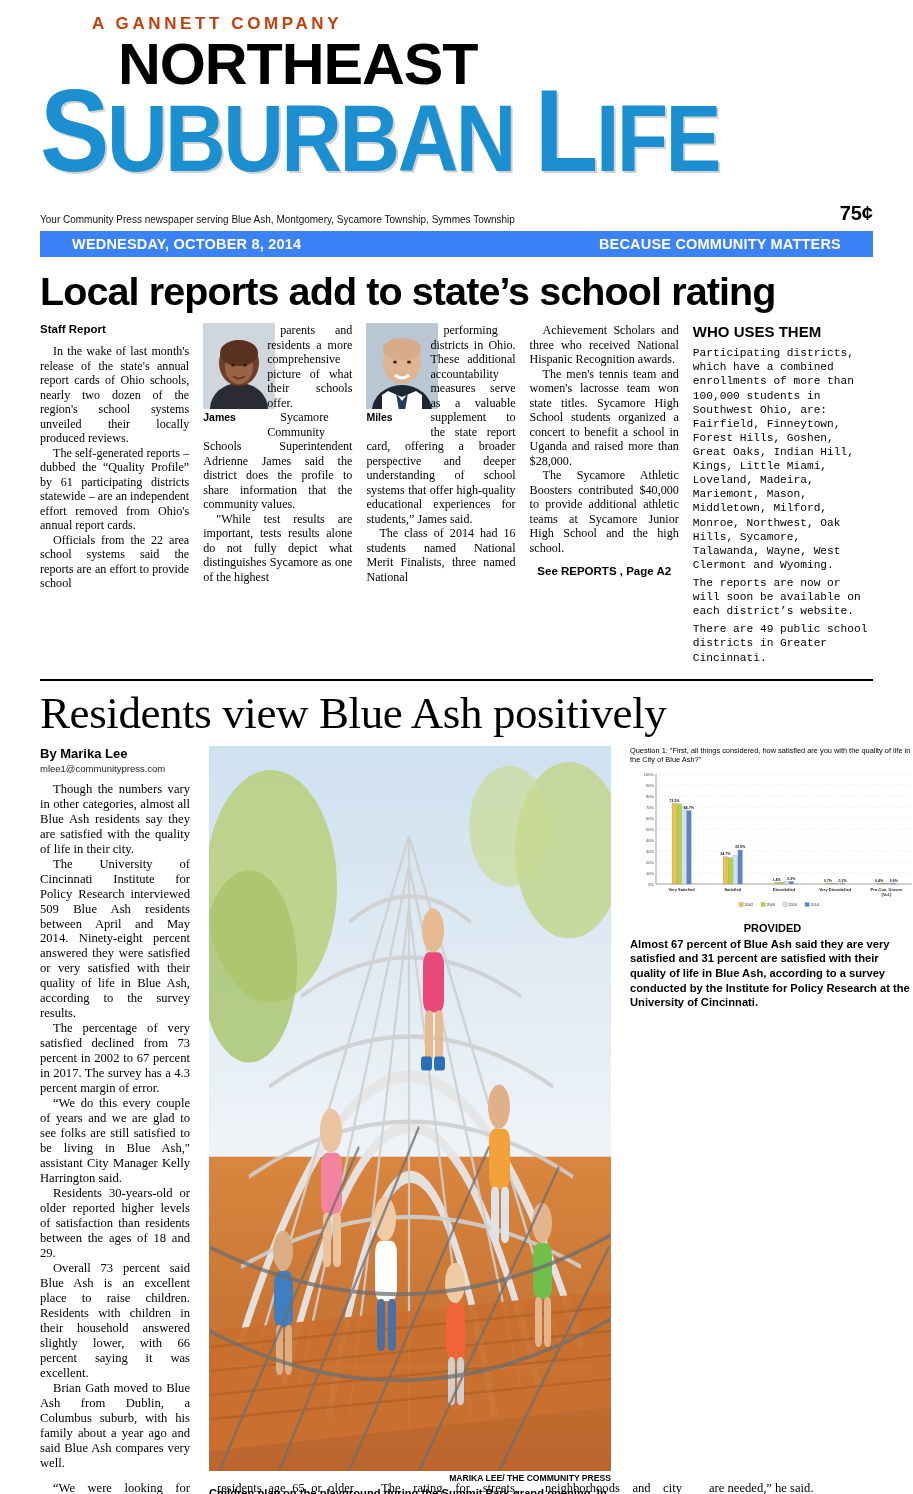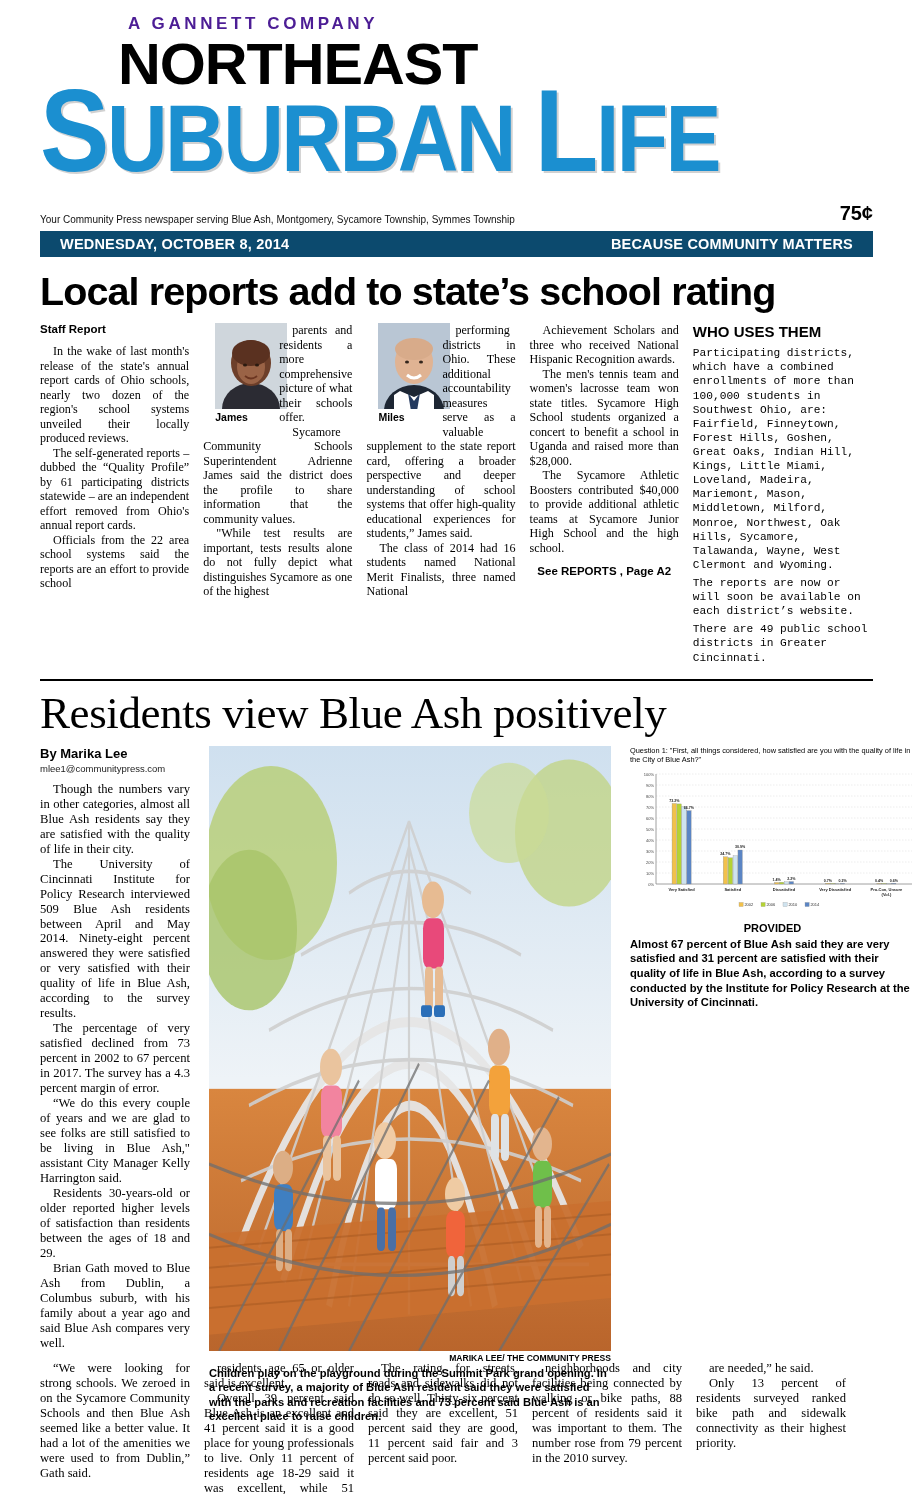--- a/index.html
+++ b/index.html
@@ -1,46 +1,46 @@
 <!DOCTYPE html>
 <html><head>
 <meta charset="utf-8">
 <style>
   html,body{margin:0;padding:0;background:#fff;}
   body{width:913px;height:1494px;font-family:"Liberation Serif",serif;color:#000;overflow:hidden;position:relative;}
   .page{width:913px;height:1494px;position:relative;box-sizing:border-box;}
 
   
   .masthead{padding:14px 40px 0 40px;position:relative;}
-  .gannett{font-family:"Liberation Sans",sans-serif;font-size:17px;letter-spacing:3.6px;color:#4c1d95;font-weight:600;margin-left:88px;}
+  .gannett{font-family:"Liberation Sans",sans-serif;font-size:17px;letter-spacing:3.6px;color:#c2410c;font-weight:600;margin-left:52px;}
   .northeast{font-family:"Liberation Sans",sans-serif;font-weight:bold;font-size:57px;letter-spacing:-1px;line-height:.92;margin-left:78px;margin-top:4px;
              transform:scaleX(1.04);transform-origin:left;color:#000;}
   .sublife{font-family:"Liberation Sans",sans-serif;font-weight:bold;font-size:84px;line-height:.88;color:#1b8fd0;margin-top:-10px;margin-left:0px;
            letter-spacing:-2.5px;transform:scaleY(1.12);transform-origin:left top;
            text-shadow:2px 2px 0 rgba(0,0,0,.18);white-space:nowrap;}
   .sublife .cap{font-size:104px;}
   .tagline-row{display:flex;justify-content:space-between;align-items:flex-end;margin-top:30px;}
   .tagline{font-family:"Liberation Sans",sans-serif;font-size:10px;color:#111;}
   .price{font-family:"Liberation Sans",sans-serif;font-weight:bold;font-size:20px;}
-  .bluebar{background:#0c4a6e;color:#fff;height:26px;margin:6px 40px 0 40px;display:flex;align-items:center;justify-content:space-between;padding:0 20px;box-sizing:border-box;}
+  .bluebar{background:#3b82f6;color:#fff;height:26px;margin:6px 40px 0 40px;display:flex;align-items:center;justify-content:space-between;padding:0 32px;box-sizing:border-box;}
   .bluebar span{font-family:"Liberation Sans",sans-serif;font-weight:bold;font-size:14.5px;letter-spacing:.2px;}
 
   
   .topstory{padding:0 40px;margin-top:14px;}
   .hl1{font-family:"Liberation Sans",sans-serif;font-weight:bold;font-size:39.5px;letter-spacing:-.9px;line-height:1.02;margin:6px 0 12px 0;}
   .cols{display:flex;gap:14px;}
   .col{font-size:12.1px;line-height:1.2;text-align:justify;}
   .col p{margin:0;text-indent:13px;}
   .byline-lbl{font-family:"Liberation Sans",sans-serif;font-weight:bold;font-size:11.5px;margin-bottom:7px;}
   .w1{width:154px;}
   .w2{width:154px;}
   .w3{width:154px;}
   .w4{width:154px;}
   .w5{width:186px;}
-  .mugwrap{width:57px;float:left;margin:0 7px 2px 12px;}
+  .mugwrap{width:57px;float:left;margin:0 7px 2px 0;}
   .mug{width:72px;height:86px;display:block;}
   .mugname{font-family:"Liberation Sans",sans-serif;font-weight:bold;font-size:10.5px;margin-top:2px;}
   .seemore{font-family:"Liberation Sans",sans-serif;font-weight:bold;font-size:11.5px;text-align:center;margin-top:10px;}
   .boxhead{font-family:"Liberation Sans",sans-serif;font-weight:bold;font-size:15px;margin-bottom:5px;}
   .boxbody{font-family:Liberation Mono, monospace;font-size:11.2px;line-height:1.26;text-align:left;}
   .boxbody p{margin:0 0 4px 0;text-indent:0;}
   .rule{border:0;border-top:2px solid #000;margin:10px 40px 0 40px;}
 
   
   .mainstory{padding:0 40px;margin-top:10px;}
@@ -160,20 +160,21 @@
 
       <div class="leftcol">
         <div class="author">By Marika Lee</div>
         <div class="email">mlee1@communitypress.com</div>
         <div class="bodytext">
           <p>Though the numbers vary in other categories, almost all Blue Ash residents say they are satisfied with the quality of life in their city.</p>
           <p>The University of Cincinnati Institute for Policy Research interviewed 509 Blue Ash residents between April and May 2014. Ninety-eight percent answered they were satisfied or very satisfied with their quality of life in Blue Ash, according to the survey results.</p>
           <p>The percentage of very satisfied declined from 73 percent in 2002 to 67 percent in 2017. The survey has a 4.3 percent margin of error.</p>
           <p>“We do this every couple of years and we are glad to see folks are still satisfied to be living in Blue Ash," assistant City Manager Kelly Harrington said.</p>
           <p>Residents 30-years-old or older reported higher levels of satisfaction than residents between the ages of 18 and 29.</p>
+          <p>Overall 73 percent said Blue Ash is an excellent place to raise children. Residents with children in their household answered slightly lower, with 66 percent saying it was excellent.</p>
           <p>Brian Gath moved to Blue Ash from Dublin, a Columbus suburb, with his family about a year ago and said Blue Ash compares very well.</p>
         </div>
       </div>
 
       <div style="width:402px;flex:0 0 402px;">
         <svg class="photo" viewBox="0 0 402 362" preserveAspectRatio="none">
           <defs>
             <linearGradient id="sky" x1="0" y1="0" x2="0" y2="1">
               <stop offset="0%" stop-color="#cfe0ef"></stop>
                 <stop offset="55%" stop-color="#eef3f7"></stop>

